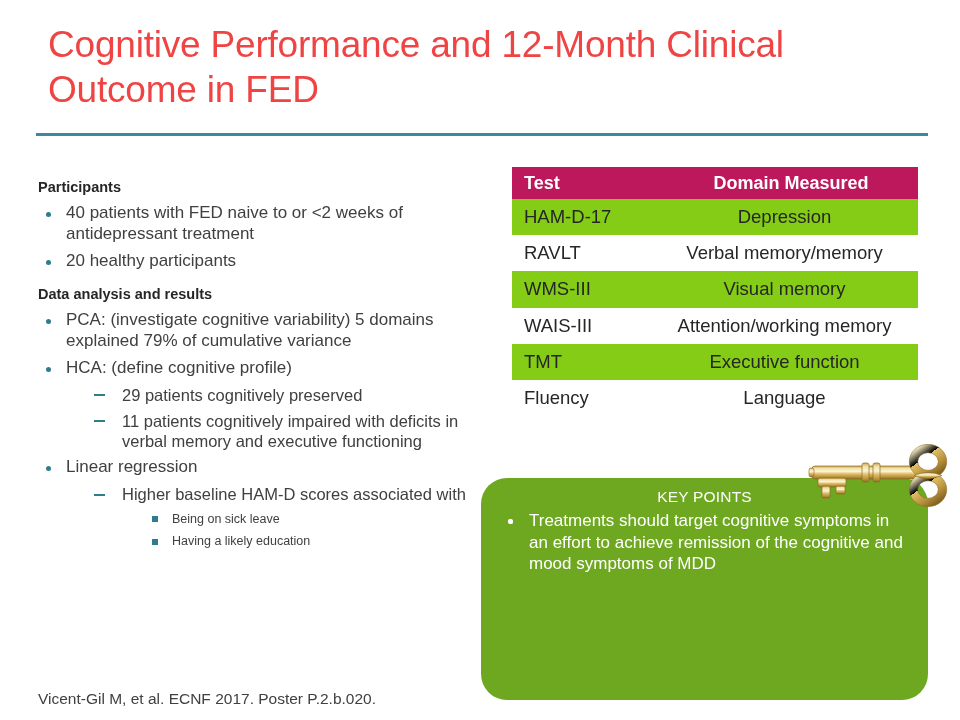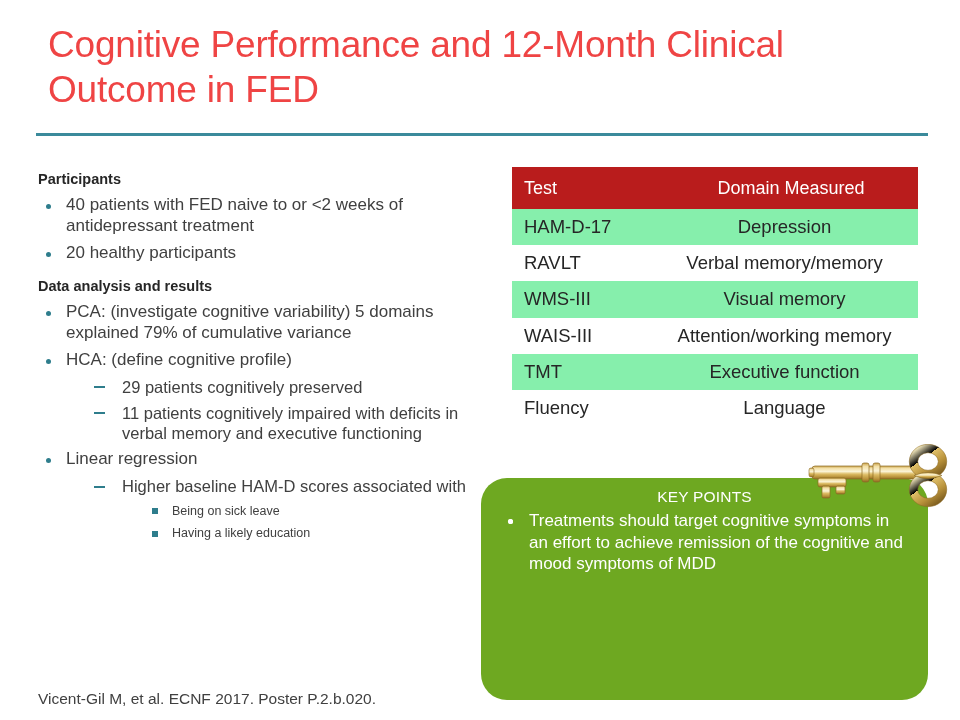--- a/index.html
+++ b/index.html
@@ -35,21 +35,21 @@
     top: 133px;
     width: 892px;
     height: 3px;
     background: #3B8A9B;
   }
 
   
   #left-col {
     position: absolute;
     left: 38px;
-    top: 170px;
+    top: 178px;
     width: 452px;
   }
   .head {
     font-size: 14.5px;
     font-weight: bold;
     color: #262626;
     margin: 0 0 7px 0;
     line-height: 1.25;
   }
   .head.spaced { margin-top: 13px; }
@@ -121,40 +121,40 @@
     width: 394px;
     border-collapse: collapse;
     table-layout: fixed;
   }
   #tests-table th, #tests-table td {
     padding: 0;
     border: none;
     vertical-align: middle;
   }
   #tests-table thead th {
-    background: #b91c1c;
+    background: #be185d;
     color: #ffffff;
-    font-weight: 400;
+    font-weight: 700;
     font-size: 18px;
-    height: 42px;
+    height: 32px;
     line-height: 1.15;
   }
   #tests-table thead th.c-test   { text-align: left;   padding-left: 12px; width: 140px; }
   #tests-table thead th.c-domain { text-align: center; width: 254px; }
 
   #tests-table tbody td {
     font-size: 18.5px;
     color: #262626;
     line-height: 1.2;
     padding-top: 7px;
     padding-bottom: 7px;
   }
   #tests-table tbody td.c-test   { text-align: left;   padding-left: 12px; }
   #tests-table tbody td.c-domain { text-align: center; padding-right: 13px; }
-  #tests-table tbody tr.shade td { background: #86efac; }
+  #tests-table tbody tr.shade td { background: #84cc16; }
   #tests-table tbody tr.plain td { background: #ffffff; }
 
   
   #key-points {
     position: absolute;
     left: 481px;
     top: 478px;
     width: 447px;
     height: 222px;
     background: #6EA821;

